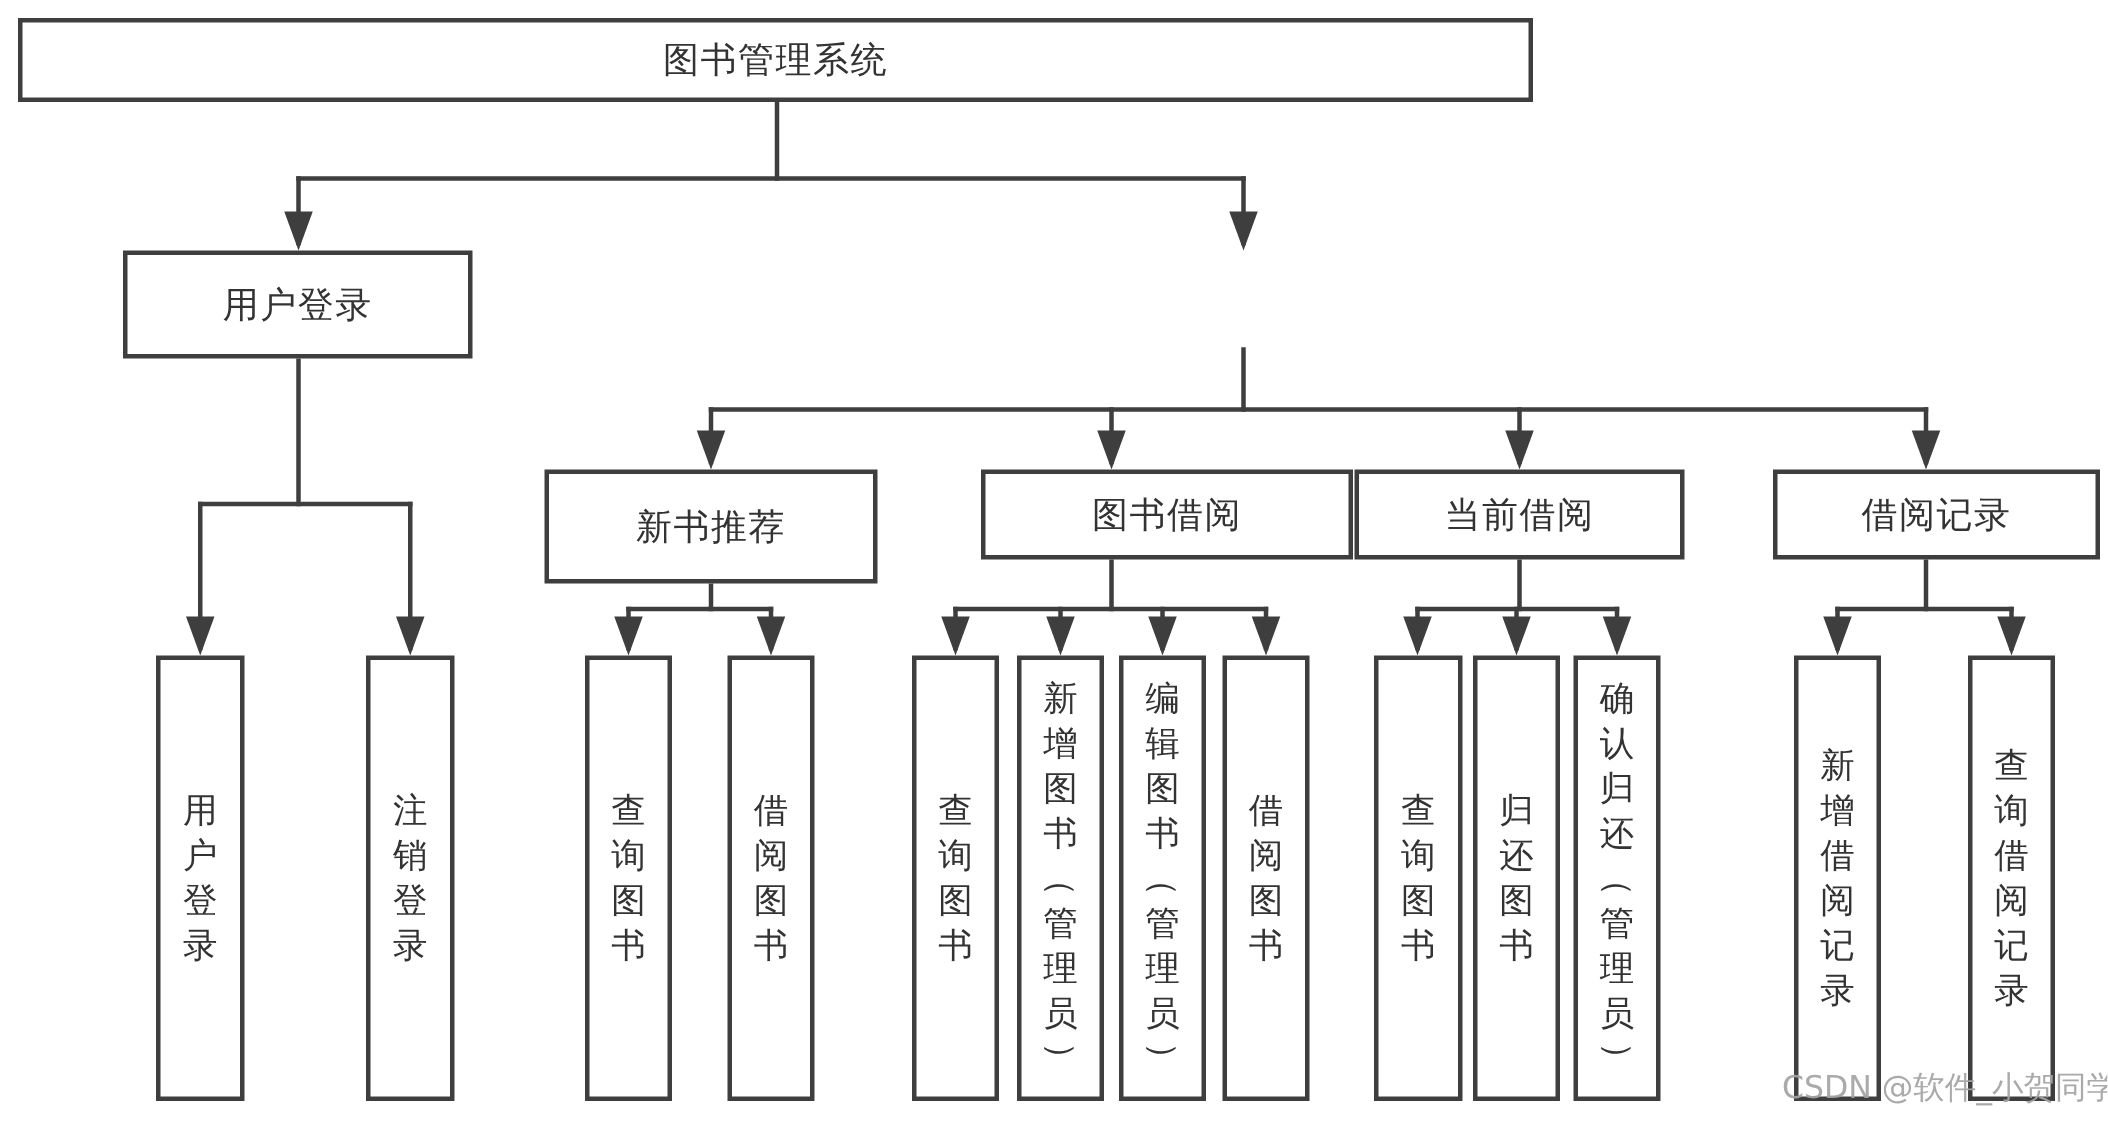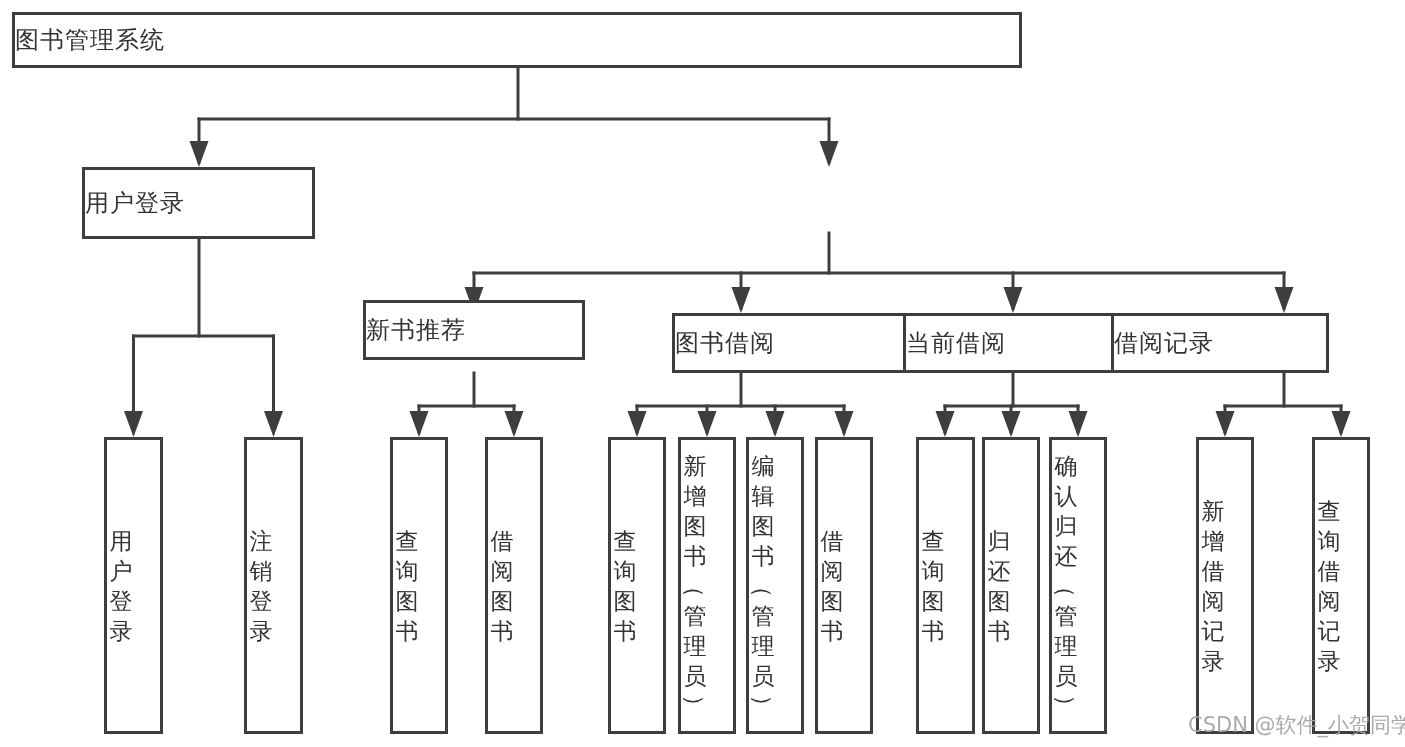--- a/index.html
+++ b/index.html
@@ -9,21 +9,21 @@
     background:#ffffff;
     font-family:"DejaVu Sans","Liberation Sans",sans-serif;
     overflow:hidden;
   }
   svg.connectors{position:absolute;left:0;top:0;width:1405px;height:747px;}
   .node{
     position:absolute;
     box-sizing:border-box;
     border:3px solid #3e3e3e;
     background:#ffffff;
-    display:flex;align-items:center;
+    display:flex;align-items:center;justify-content:center;
   }
   .hbox{}
   .vbox{height:297px;}
   .hlabel{
     font-size:24px;color:#333333;
     letter-spacing:1px;white-space:nowrap;
   }
   .vlabel{
     font-size:23px;color:#333333;
     display:flex;flex-direction:column;align-items:center;justify-content:center;
@@ -111,30 +111,30 @@
   </svg>
 
   <div class="node hbox" style="left:12px;top:12px;width:1010px;height:56px">
     <span class="hlabel">图书管理系统</span>
   </div>
 
   <div class="node hbox" style="left:82px;top:167px;width:233px;height:72px">
     <span class="hlabel">用户登录</span>
   </div>
 
-  <div class="node hbox" style="left:363px;top:300px;width:222px;height:60px">
+  <div class="node hbox" style="left:363px;top:313px;width:222px;height:76px">
     <span class="hlabel">新书推荐</span>
   </div>
-  <div class="node hbox" style="left:672px;top:313px;width:248px;height:60px">
+  <div class="node hbox" style="left:654px;top:313px;width:248px;height:60px">
     <span class="hlabel">图书借阅</span>
   </div>
   <div class="node hbox" style="left:903px;top:313px;width:220px;height:60px">
     <span class="hlabel">当前借阅</span>
   </div>
-  <div class="node hbox" style="left:1111px;top:313px;width:218px;height:60px">
+  <div class="node hbox" style="left:1182px;top:313px;width:218px;height:60px">
     <span class="hlabel">借阅记录</span>
   </div>
 
   <div class="node vbox" style="left:104px;top:437px;width:59px">
     <span class="vlabel">
         <span class="vchar">用</span>
         <span class="vchar">户</span>
         <span class="vchar">登</span>
         <span class="vchar">录</span>
       </span>

